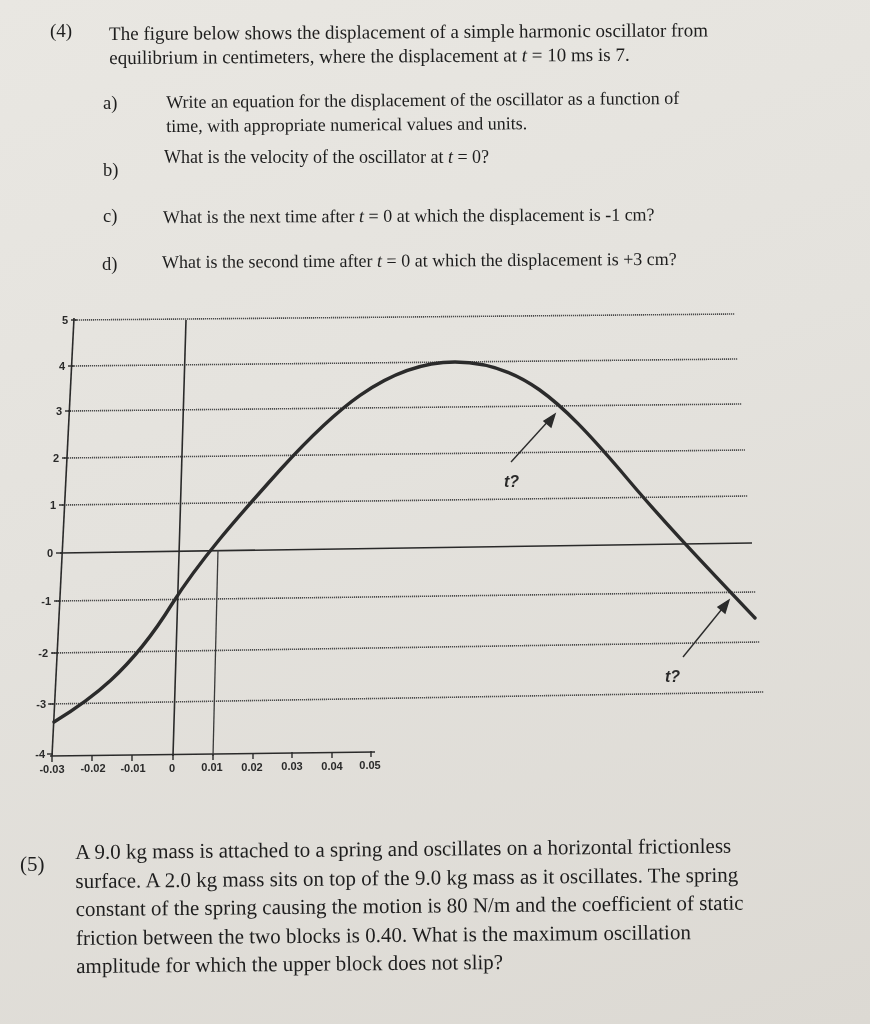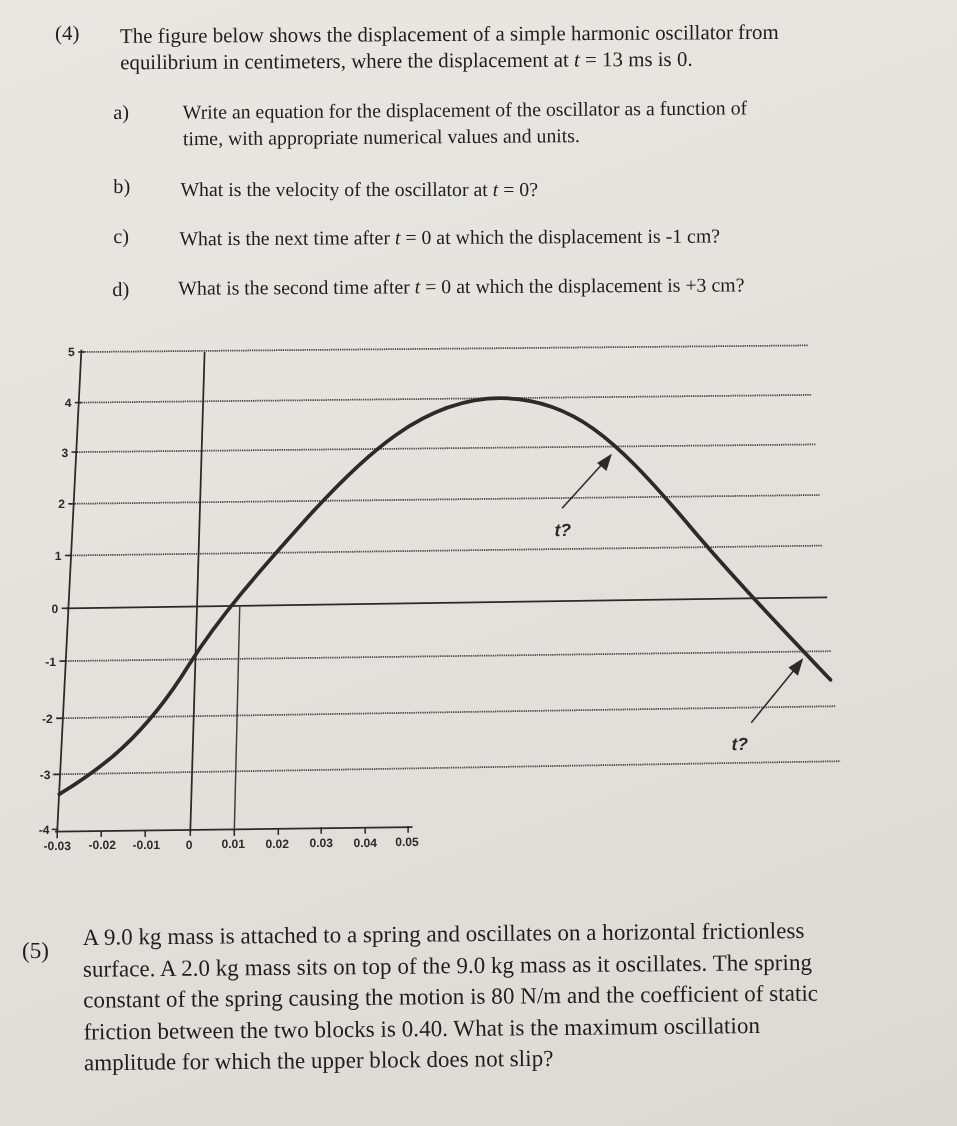--- a/index.html
+++ b/index.html
@@ -18,31 +18,31 @@
   .p5-text { font-size: 21px; line-height: 28.5px; }
   .ital { font-style: italic; }
   svg text { font-family: "Liberation Sans", "DejaVu Sans", sans-serif; font-weight: bold; fill: #2a2a2a; }
 </style>
 </head>
 <body>
 
 <div class="abs qnum" style="left:50px; top:20px;">(4)</div>
 <div class="abs qtext" style="left:109px; top:22px; transform: rotate(-0.35deg); transform-origin:left top;">
   <div>The figure below shows the displacement of a simple harmonic oscillator from</div>
-  <div><span>equilibrium in centimeters, where the displacement at </span><span class="ital">t</span><span> = 13 ms is 0.</span></div>
+  <div><span>equilibrium in centimeters, where the displacement at </span><span class="ital">t</span><span> = 10 ms is 7.</span></div>
 </div>
 
 <div class="abs sub-label" style="left:103px; top:93px;">a)</div>
 <div class="abs sub-text" style="left:166px; top:90px; transform: rotate(-0.45deg); transform-origin:left top;">
   <div>Write an equation for the displacement of the oscillator as a function of</div>
   <div>time, with appropriate numerical values and units.</div>
 </div>
 
 <div class="abs sub-label" style="left:103px; top:160px;">b)</div>
-<div class="abs sub-text" style="left:164px; top:160px;font-family:Liberation Serif, serif;"><span>What is the velocity of the oscillator at </span><span class="ital">t</span><span> = 0?</span></div>
+<div class="abs sub-text" style="left:164px; top:145px;font-family:Liberation Serif, serif;"><span>What is the velocity of the oscillator at </span><span class="ital">t</span><span> = 0?</span></div>
 
 <div class="abs sub-label" style="left:103px; top:206px;">c)</div>
 <div class="abs sub-text" style="left:163px; top:205px; transform: rotate(-0.3deg); transform-origin:left top;"><span>What is the next time after </span><span class="ital">t</span><span> = 0 at which the displacement is -1 cm?</span></div>
 
 <div class="abs sub-label" style="left:102px; top:254px;">d)</div>
 <div class="abs sub-text" style="left:162px; top:250px; transform: rotate(-0.35deg); transform-origin:left top;"><span>What is the second time after </span><span class="ital">t</span><span> = 0 at which the displacement is +3 cm?</span></div>
 
 <svg class="abs" style="left:0; top:0;" width="870" height="1024" viewBox="0 0 870 1024">
 
   <g stroke="#4a4a4a" stroke-width="1.6" stroke-dasharray="1.2 0.8" fill="none">

